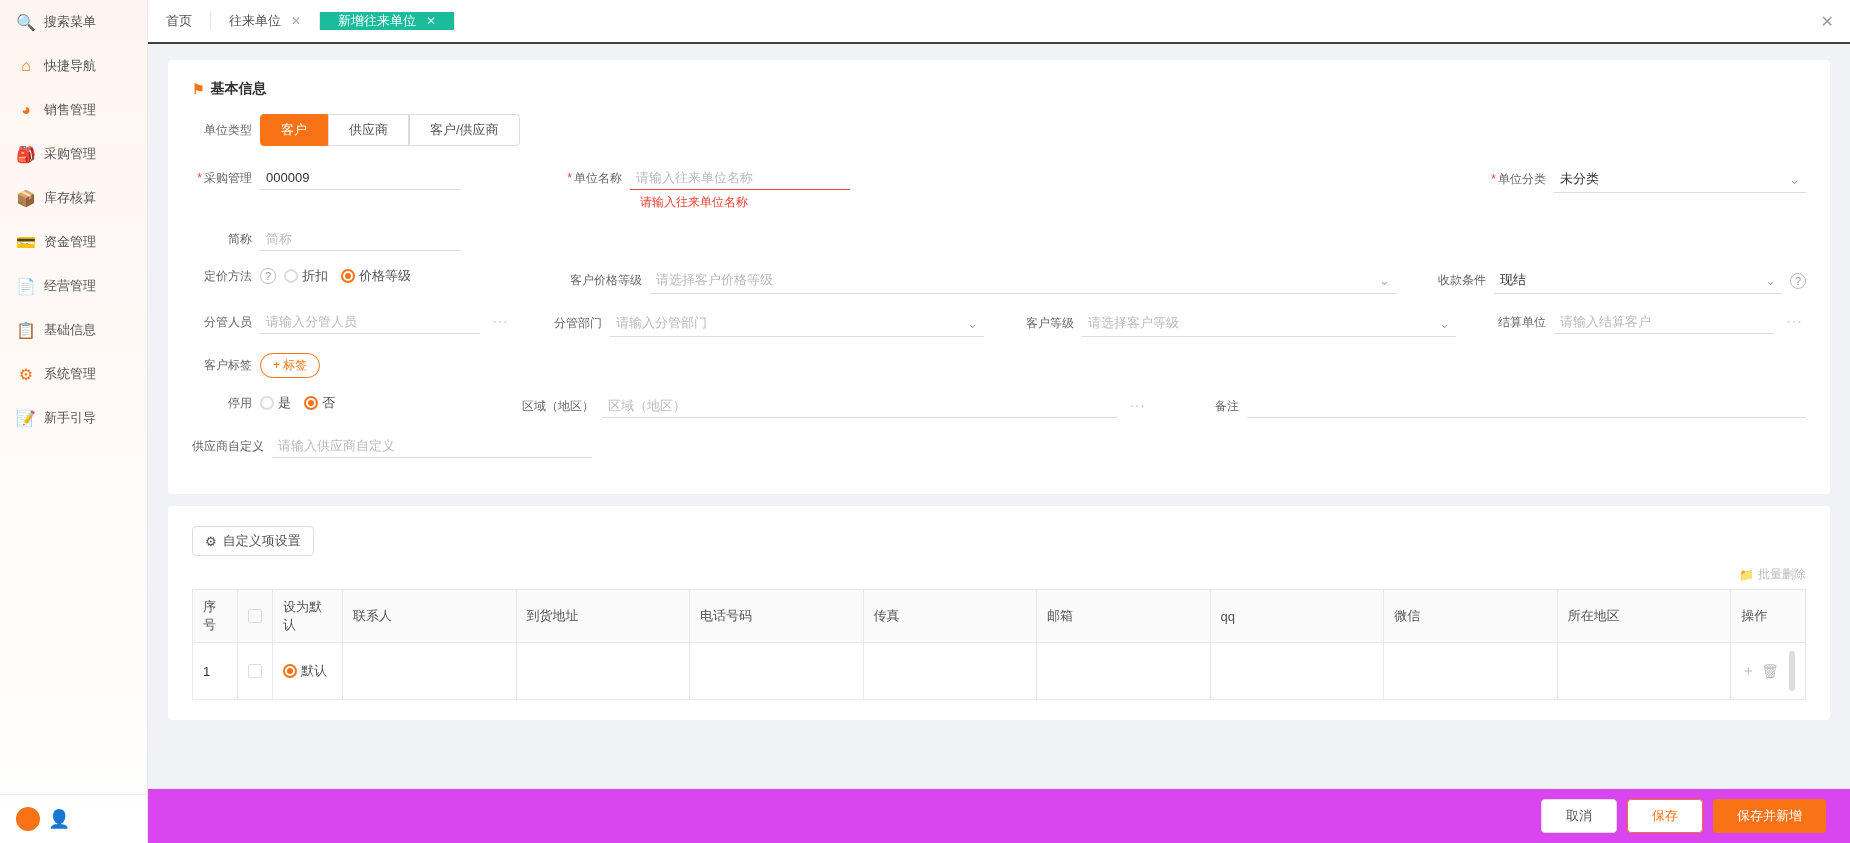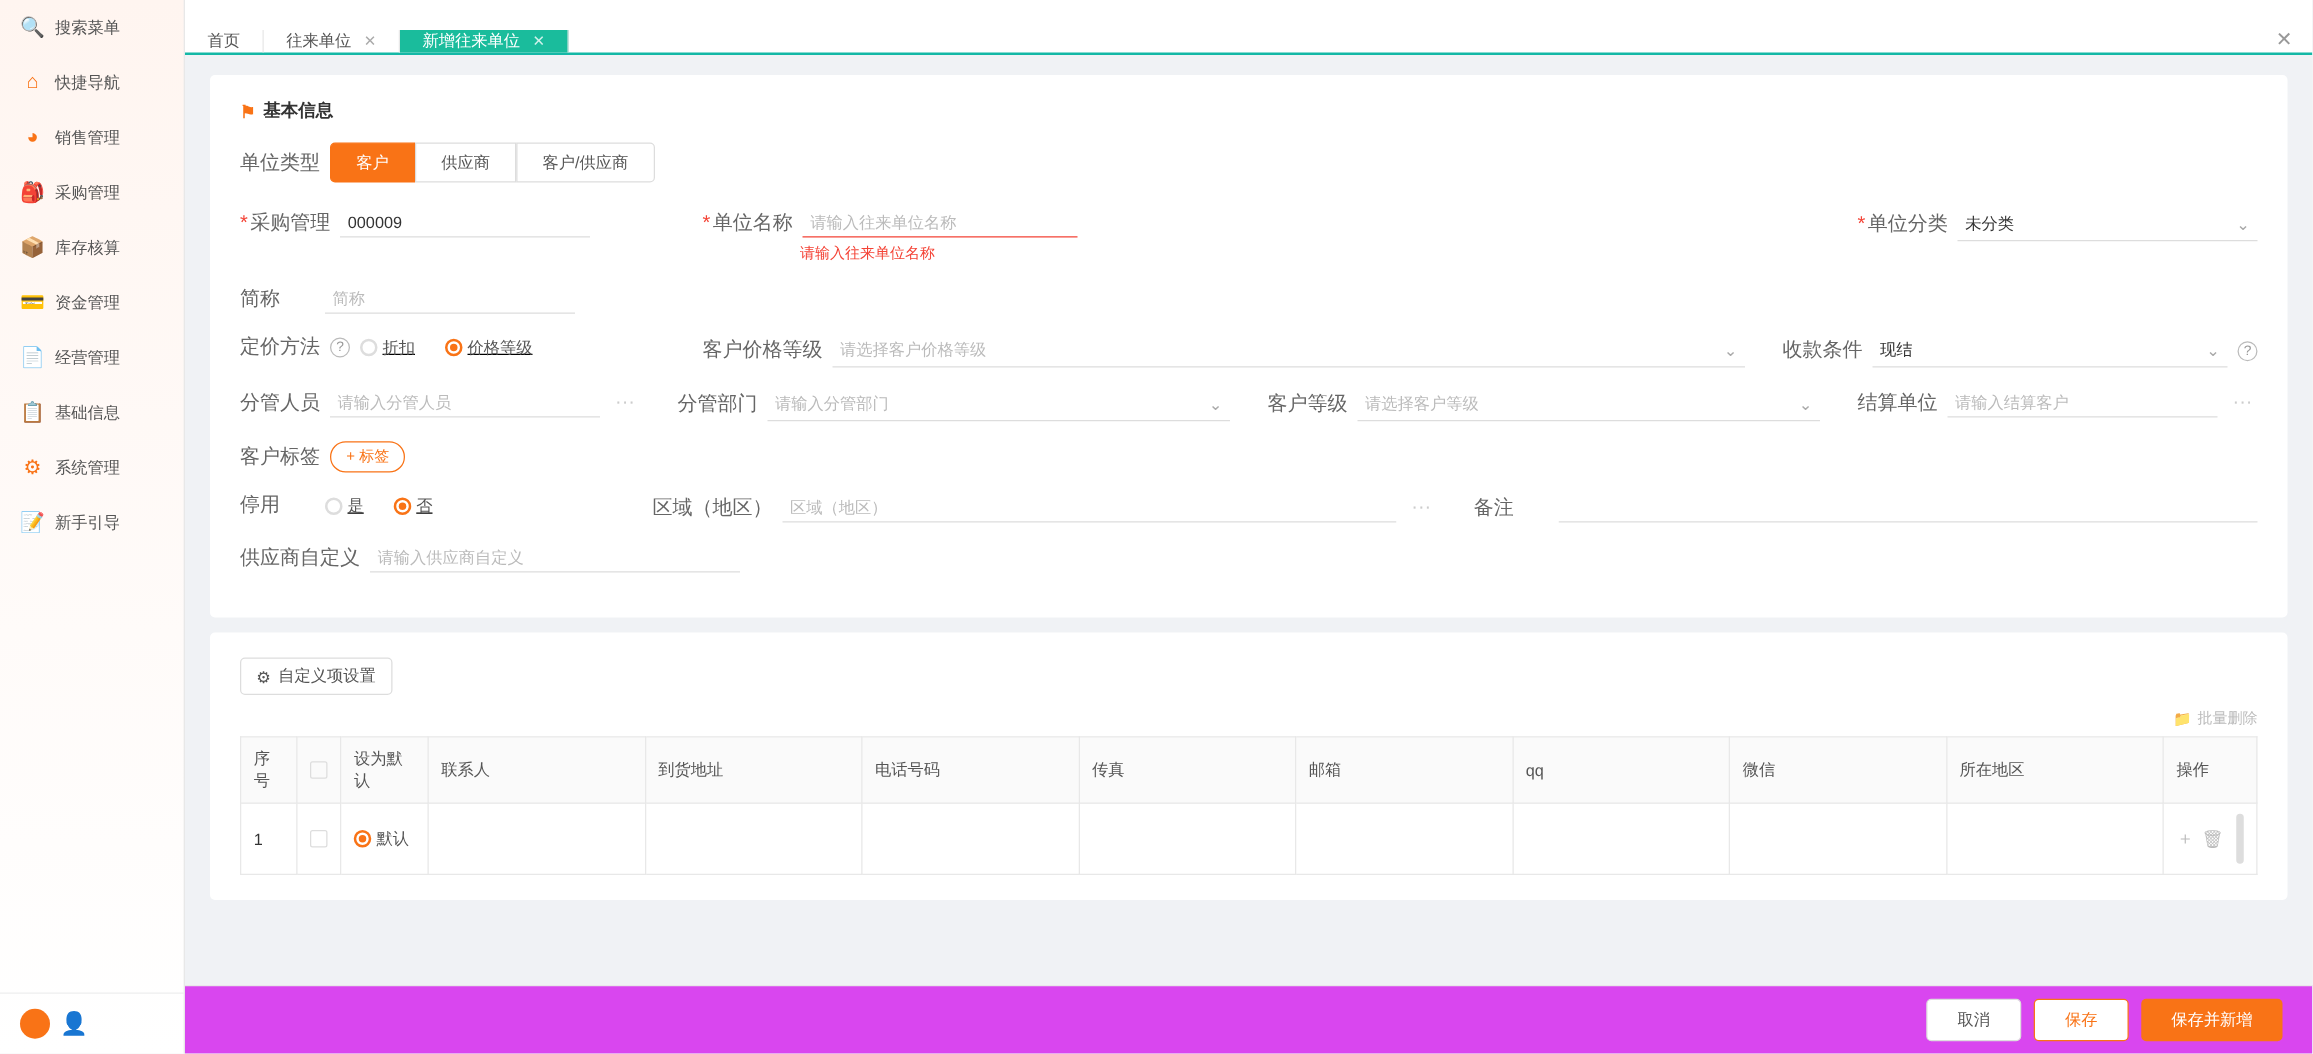--- a/index.html
+++ b/index.html
@@ -47,22 +47,22 @@
     
     .main-area {
       flex: 1;
       display: flex;
       flex-direction: column;
       overflow: hidden;
     }
     .tab-bar {
       background: #fff;
       display: flex;
-      align-items: flex-end;
-      border-bottom: 2px solid #14b8a6;
+      align-items: center;
+      border-bottom: 2px solid #404040;
       height: 44px;
       flex-shrink: 0;
     }
     .tab-item {
       display: flex;
       align-items: center;
       padding: 0 18px;
       font-size: 13px;
       color: #555;
       cursor: pointer;
@@ -149,23 +149,23 @@
     .form-group {
       display: flex;
       align-items: center;
       flex: 1;
       gap: 8px;
       min-width: 0;
     }
     .form-label {
       color: #666;
       white-space: nowrap;
-      font-size: 16px;
+      font-size: 12px;
       min-width: 60px;
-      text-align: left;
+      text-align: right;
     }
     .required-mark {
       color: #f44336;
       margin-right: 2px;
     }
     .form-input {
       flex: 1;
       border: none;
       border-bottom: 1px solid #ddd;
       padding: 4px 6px;
@@ -191,21 +191,21 @@
       cursor: pointer;
       gap: 4px;
       color: #bbb;
       font-size: 13px;
     }
     .form-select .value { color: #333; }
     .form-select .chevron { margin-left: auto; color: #aaa; }
     .form-more { color: #ccc; cursor: pointer; padding: 0 4px; font-size: 16px; }
 
     
-    .radio-group { display: flex; gap: 24px; align-items: center; text-decoration: underline; }
+    .radio-group { display: flex; gap: 13px; align-items: center; }
     .radio-item { display: flex; align-items: center; gap: 4px; cursor: pointer; color: #555; font-size: 13px; }
     .radio-circle {
       width: 14px; height: 14px;
       border-radius: 50%;
       border: 2px solid #ddd;
       display: flex; align-items: center; justify-content: center;
     }
     .radio-circle.checked { border-color: #f97316; }
     .radio-circle.checked::after {
       content: '';

